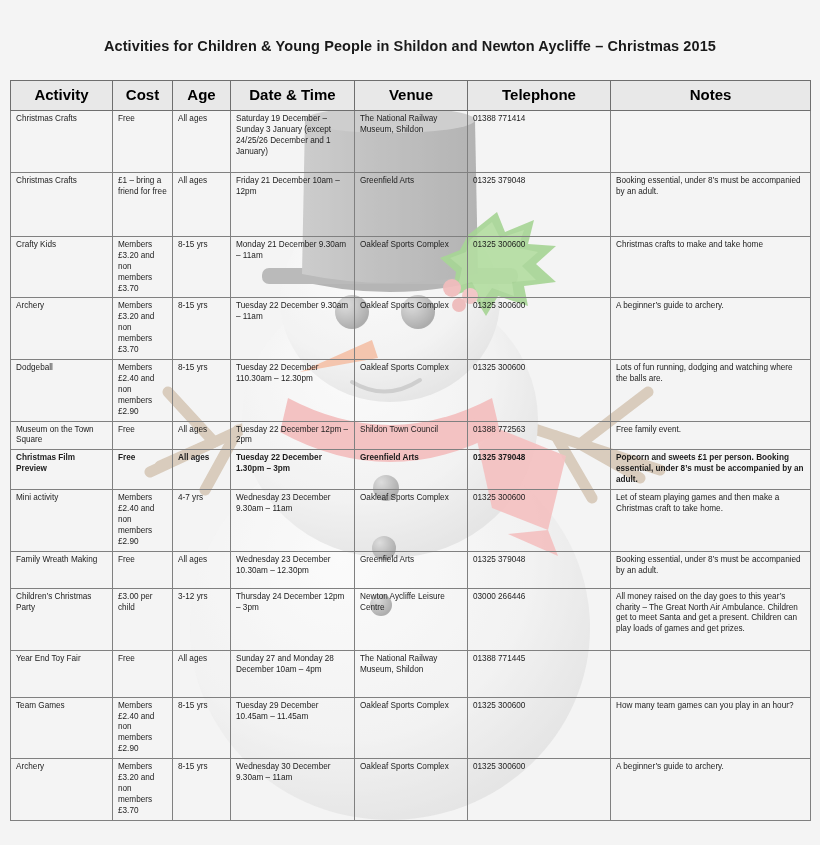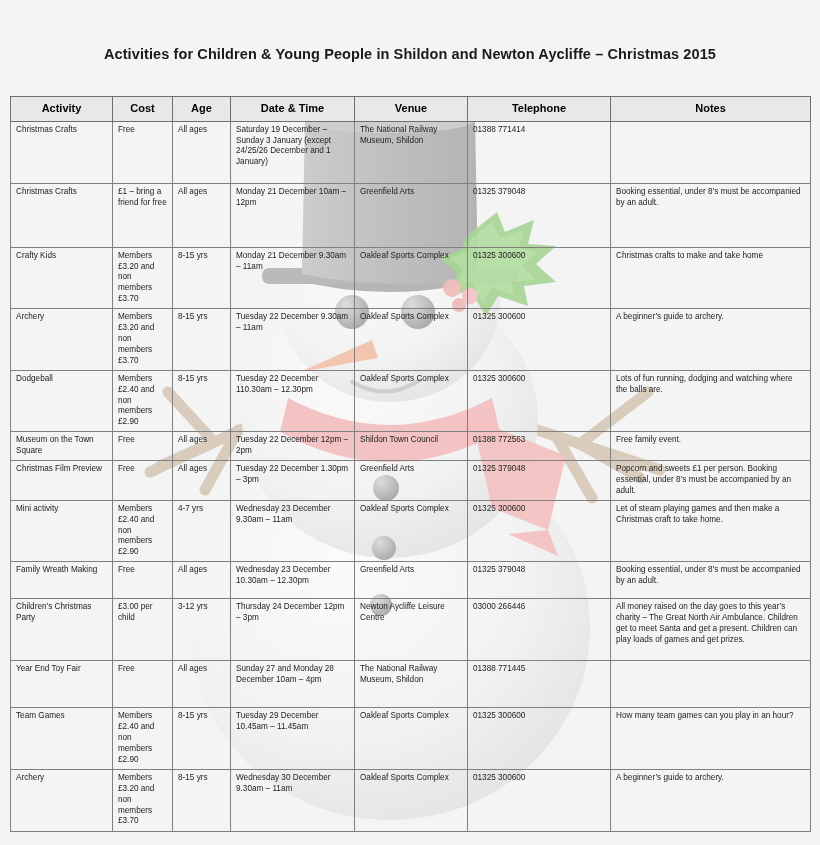--- a/index.html
+++ b/index.html
@@ -33,21 +33,21 @@
     height: 845px;
     box-sizing: border-box;
     padding: 0 10px;
   }
 
   #doc-title {
     text-align: center;
     font-size: 14.5px;
     font-weight: bold;
     color: #1a1a1a;
-    margin: 8px;
+    margin: 0;
     padding: 38px 12px 26px 12px;
     letter-spacing: 0.1px;
   }
 
   table.schedule {
     width: 800px;
     border-collapse: collapse;
     table-layout: fixed;
     background: transparent;
   }
@@ -61,21 +61,21 @@
     line-height: 1.33;
     color: #1c1c1c;
     background: transparent;
     word-wrap: break-word;
     overflow-wrap: break-word;
   }
 
   table.schedule thead th {
     background: #e8e8e8;
     text-align: center;
-    font-size: 11px;
+    font-size: 15px;
     font-weight: bold;
     padding: 4px 3px 5px 3px;
     vertical-align: middle;
     color: #000;
     border: 1px solid #6e6e6e;
   }
 
   
   col.c-activity  { width: 102px; }
   col.c-cost      { width: 60px;  }
@@ -201,21 +201,21 @@
           <td class="cell-age">All ages</td>
           <td class="cell-datetime">Saturday 19 December – Sunday 3 January (except 24/25/26 December and 1 January)</td>
           <td class="cell-venue">The National Railway Museum, Shildon</td>
           <td class="cell-telephone">01388 771414</td>
           <td class="cell-notes"></td>
         </tr>
         <tr style="height: 64px;">
           <td class="cell-activity">Christmas Crafts</td>
           <td class="cell-cost">£1 – bring a friend for free</td>
           <td class="cell-age">All ages</td>
-          <td class="cell-datetime">Monday 21 December 10am – 12pm</td>
+          <td class="cell-datetime">Friday 21 December 10am – 12pm</td>
           <td class="cell-venue">Greenfield Arts</td>
           <td class="cell-telephone">01325 379048</td>
           <td class="cell-notes">Booking essential, under 8’s must be accompanied by an adult.</td>
         </tr>
         <tr style="height: 58px;">
           <td class="cell-activity">Crafty Kids</td>
           <td class="cell-cost">Members £3.20 and non members £3.70</td>
           <td class="cell-age">8-15 yrs</td>
           <td class="cell-datetime">Monday 21 December 9.30am – 11am</td>
           <td class="cell-venue">Oakleaf Sports Complex</td>
@@ -242,21 +242,21 @@
         </tr>
         <tr style="height: 28px;">
           <td class="cell-activity">Museum on the Town Square</td>
           <td class="cell-cost">Free</td>
           <td class="cell-age">All ages</td>
           <td class="cell-datetime">Tuesday 22 December 12pm – 2pm</td>
           <td class="cell-venue">Shildon Town Council</td>
           <td class="cell-telephone">01388 772563</td>
           <td class="cell-notes">Free family event.</td>
         </tr>
-        <tr style="height: 36px;">
+        <tr style="height: 36px; font-weight: bold;">
           <td class="cell-activity">Christmas Film Preview</td>
           <td class="cell-cost">Free</td>
           <td class="cell-age">All ages</td>
           <td class="cell-datetime">Tuesday 22 December 1.30pm – 3pm</td>
           <td class="cell-venue">Greenfield Arts</td>
           <td class="cell-telephone">01325 379048</td>
           <td class="cell-notes">Popcorn and sweets £1 per person. Booking essential, under 8’s must be accompanied by an adult.</td>
         </tr>
         <tr style="height: 58px;">
           <td class="cell-activity">Mini activity</td>

